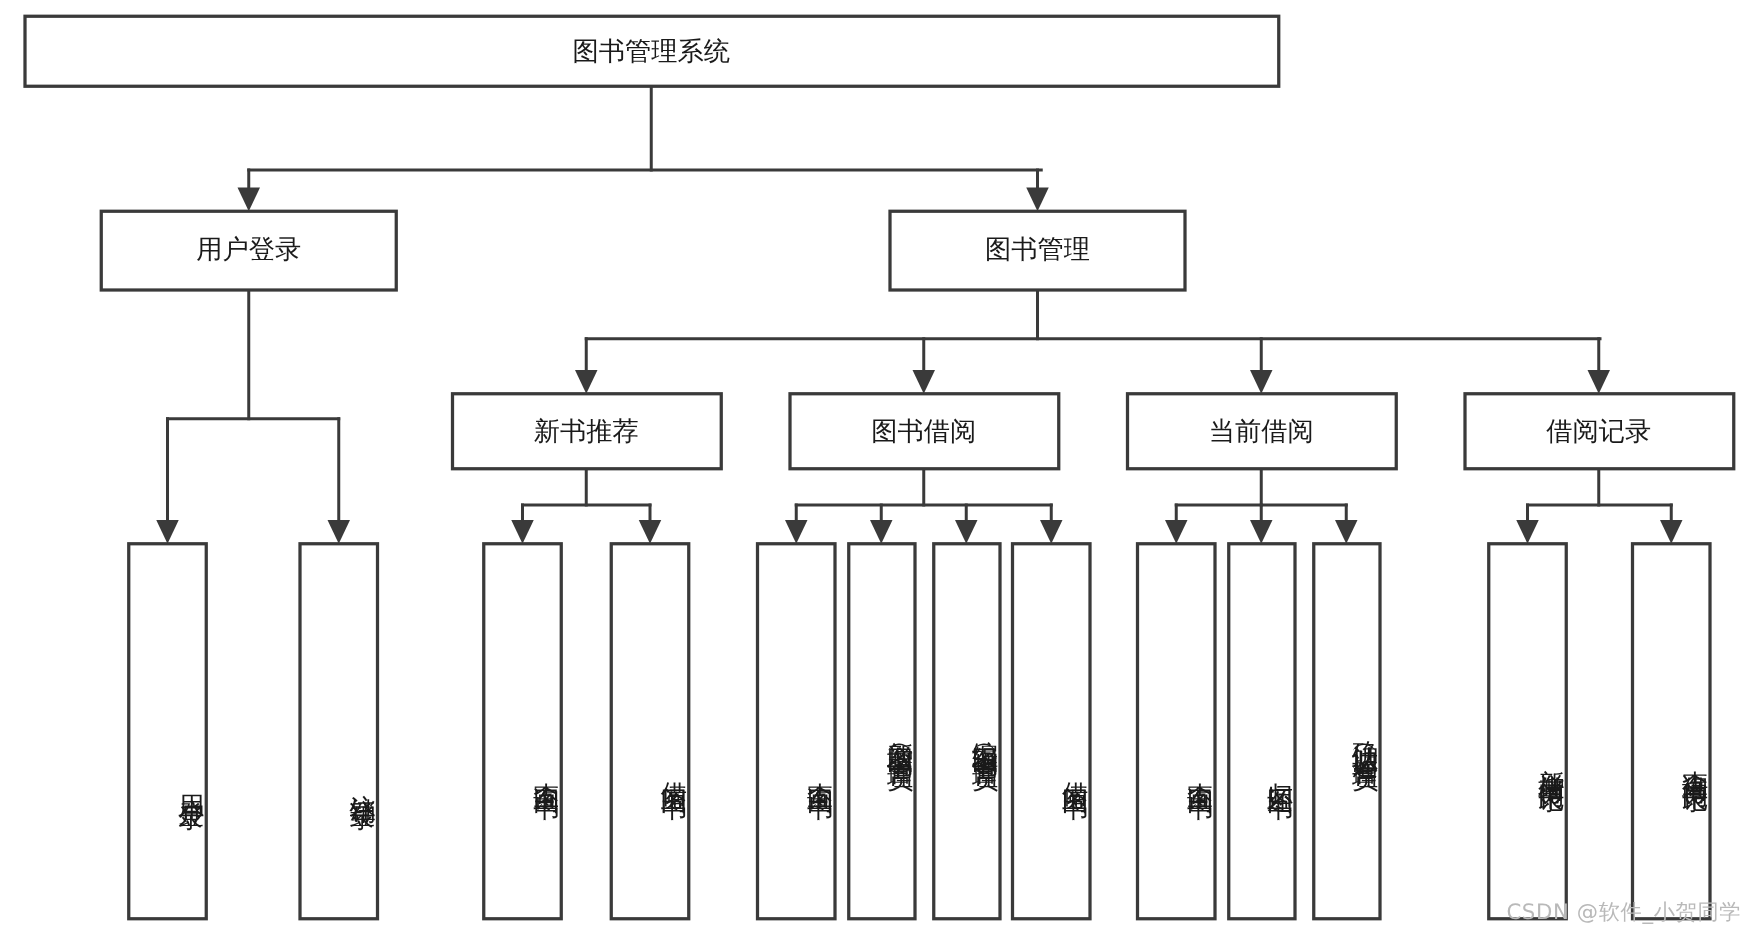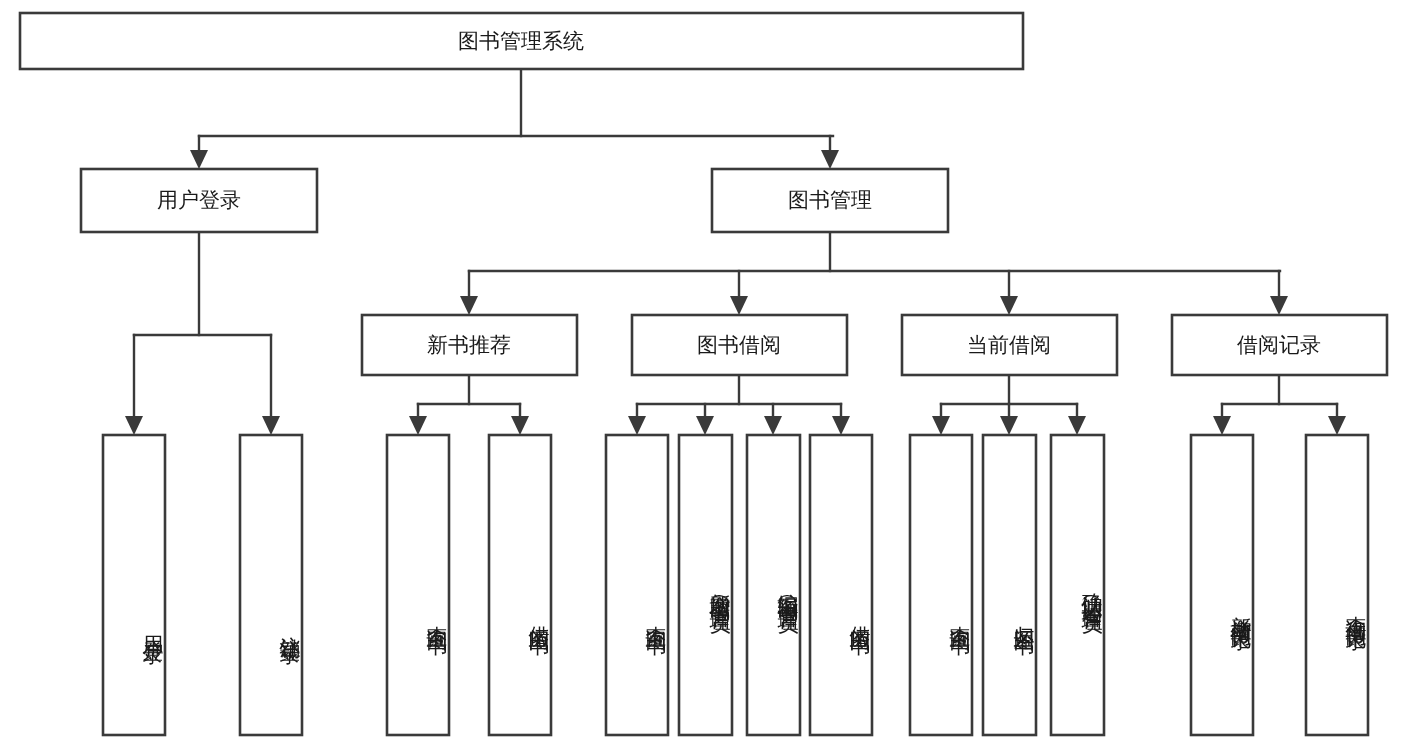--- a/index.html
+++ b/index.html
@@ -206,14 +206,15 @@
   <div class="leaf-label" style="left:747px; top:444px; width:53px; height:290px;">编辑图书（管理员）</div>
   <div class="leaf-label" style="left:810px; top:500px; width:62px; height:230px;">借阅图书</div>
 
   <div class="leaf-label" style="left:910px; top:500px; width:62px; height:230px;">查询图书</div>
   <div class="leaf-label" style="left:983px; top:500px; width:53px; height:230px;">归还图书</div>
   <div class="leaf-label" style="left:1051px; top:444px; width:53px; height:290px;">确认归还（管理员）</div>
 
   <div class="leaf-label" style="left:1191px; top:485px; width:62px; height:245px;">新增借阅记录</div>
   <div class="leaf-label" style="left:1306px; top:485px; width:62px; height:245px;">查询借阅记录</div>
 
+  <div class="watermark">CSDN @软件_小贺同学</div>
 
 </div>
 
 </body></html>

